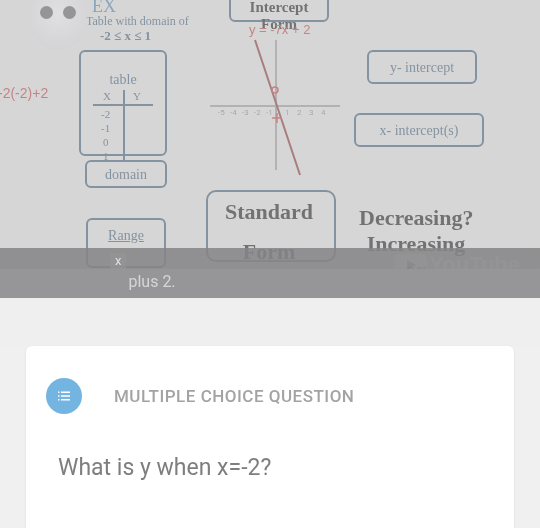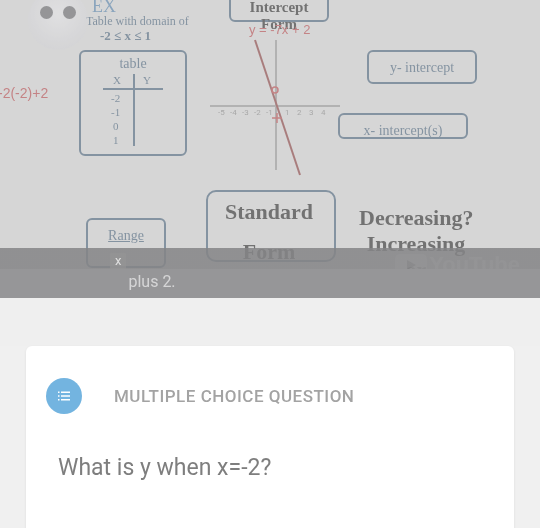--- a/index.html
+++ b/index.html
@@ -54,24 +54,24 @@
   }
   .wb-bold { font-weight: bold; font-family: "Georgia", serif; color: #222; font-size: 22px; }
 
   .handwritten-red { color: #d8484d; font-family: Liberation Sans, sans-serif; }
   .handwritten-blue { color: #5791c7; font-family: cursive; }
 
   
   .table-sketch {
     position: absolute;
     left: 79px; top: 50px;
-    width: 108px; height: 106px;
+    width: 88px; height: 106px;
     border: 2px solid #4a6b8a;
     border-radius: 6px;
-    padding: 4px 0;
+    padding: 20px 0;
     text-align: center;
   }
   .table-sketch .t-title { font-family: cursive; color: #4a6b8a; font-size: 14px; }
   .table-sketch .t-grid {
     position: relative;
     margin: 2px auto 0; width: 60px; height: 72px;
   }
   .table-sketch .t-grid .vline { position: absolute; left: 30px; top: 0; width: 2px; height: 72px; background: #4a6b8a; }
   .table-sketch .t-grid .hline { position: absolute; left: 0; top: 14px; width: 60px; height: 1.5px; background: #4a6b8a; }
   .table-sketch .t-grid .lbl { position: absolute; font-family: cursive; font-size: 11px; color: #4a6b8a; }
@@ -244,22 +244,23 @@
         <div class="lbl" style="left:40px; top:0;">Y</div>
         <div class="lbl handwritten-red" style="left:8px; top:18px;">-2</div>
         <div class="lbl handwritten-red" style="left:8px; top:32px;">-1</div>
         <div class="lbl handwritten-red" style="left:10px; top:46px;">0</div>
         <div class="lbl handwritten-red" style="left:10px; top:60px;">1</div>
       </div>
     </div>
 
     <div class="wb-box" style="left:367px; top:50px; width:110px; height:34px; line-height:24px;">y- intercept</div>
 
-    <div class="wb-box" style="left:338px; top:113px; width:130px; height:26px; line-height:24px;">x- intercept(s)</div>
-
+    <div class="wb-box" style="left:354px; top:113px; width:130px; height:34px; line-height:24px;">x- intercept(s)</div>
+
+    <div class="wb-box" style="left:85px; top:160px; width:82px; height:28px; line-height:18px;">domain</div>
 
     <div class="wb-box" style="left:86px; top:218px; width:80px; height:50px; line-height:20px; padding-top:6px;text-decoration:underline;">Range</div>
 
     <div class="wb-box" style="left:214px; top:195px; width:110px; height:60px; border-width:0;">
       <div class="wb-bold">Standard</div>
       <div class="wb-bold" style="margin-top:14px;">Form</div>
     </div>
     <div class="wb-box" style="left:206px; top:190px; width:130px; height:72px; border-radius:10px;"></div>
 
     <div class="wb-box" style="left:351px; top:195px; width:130px; height:60px; border-width:0;">

